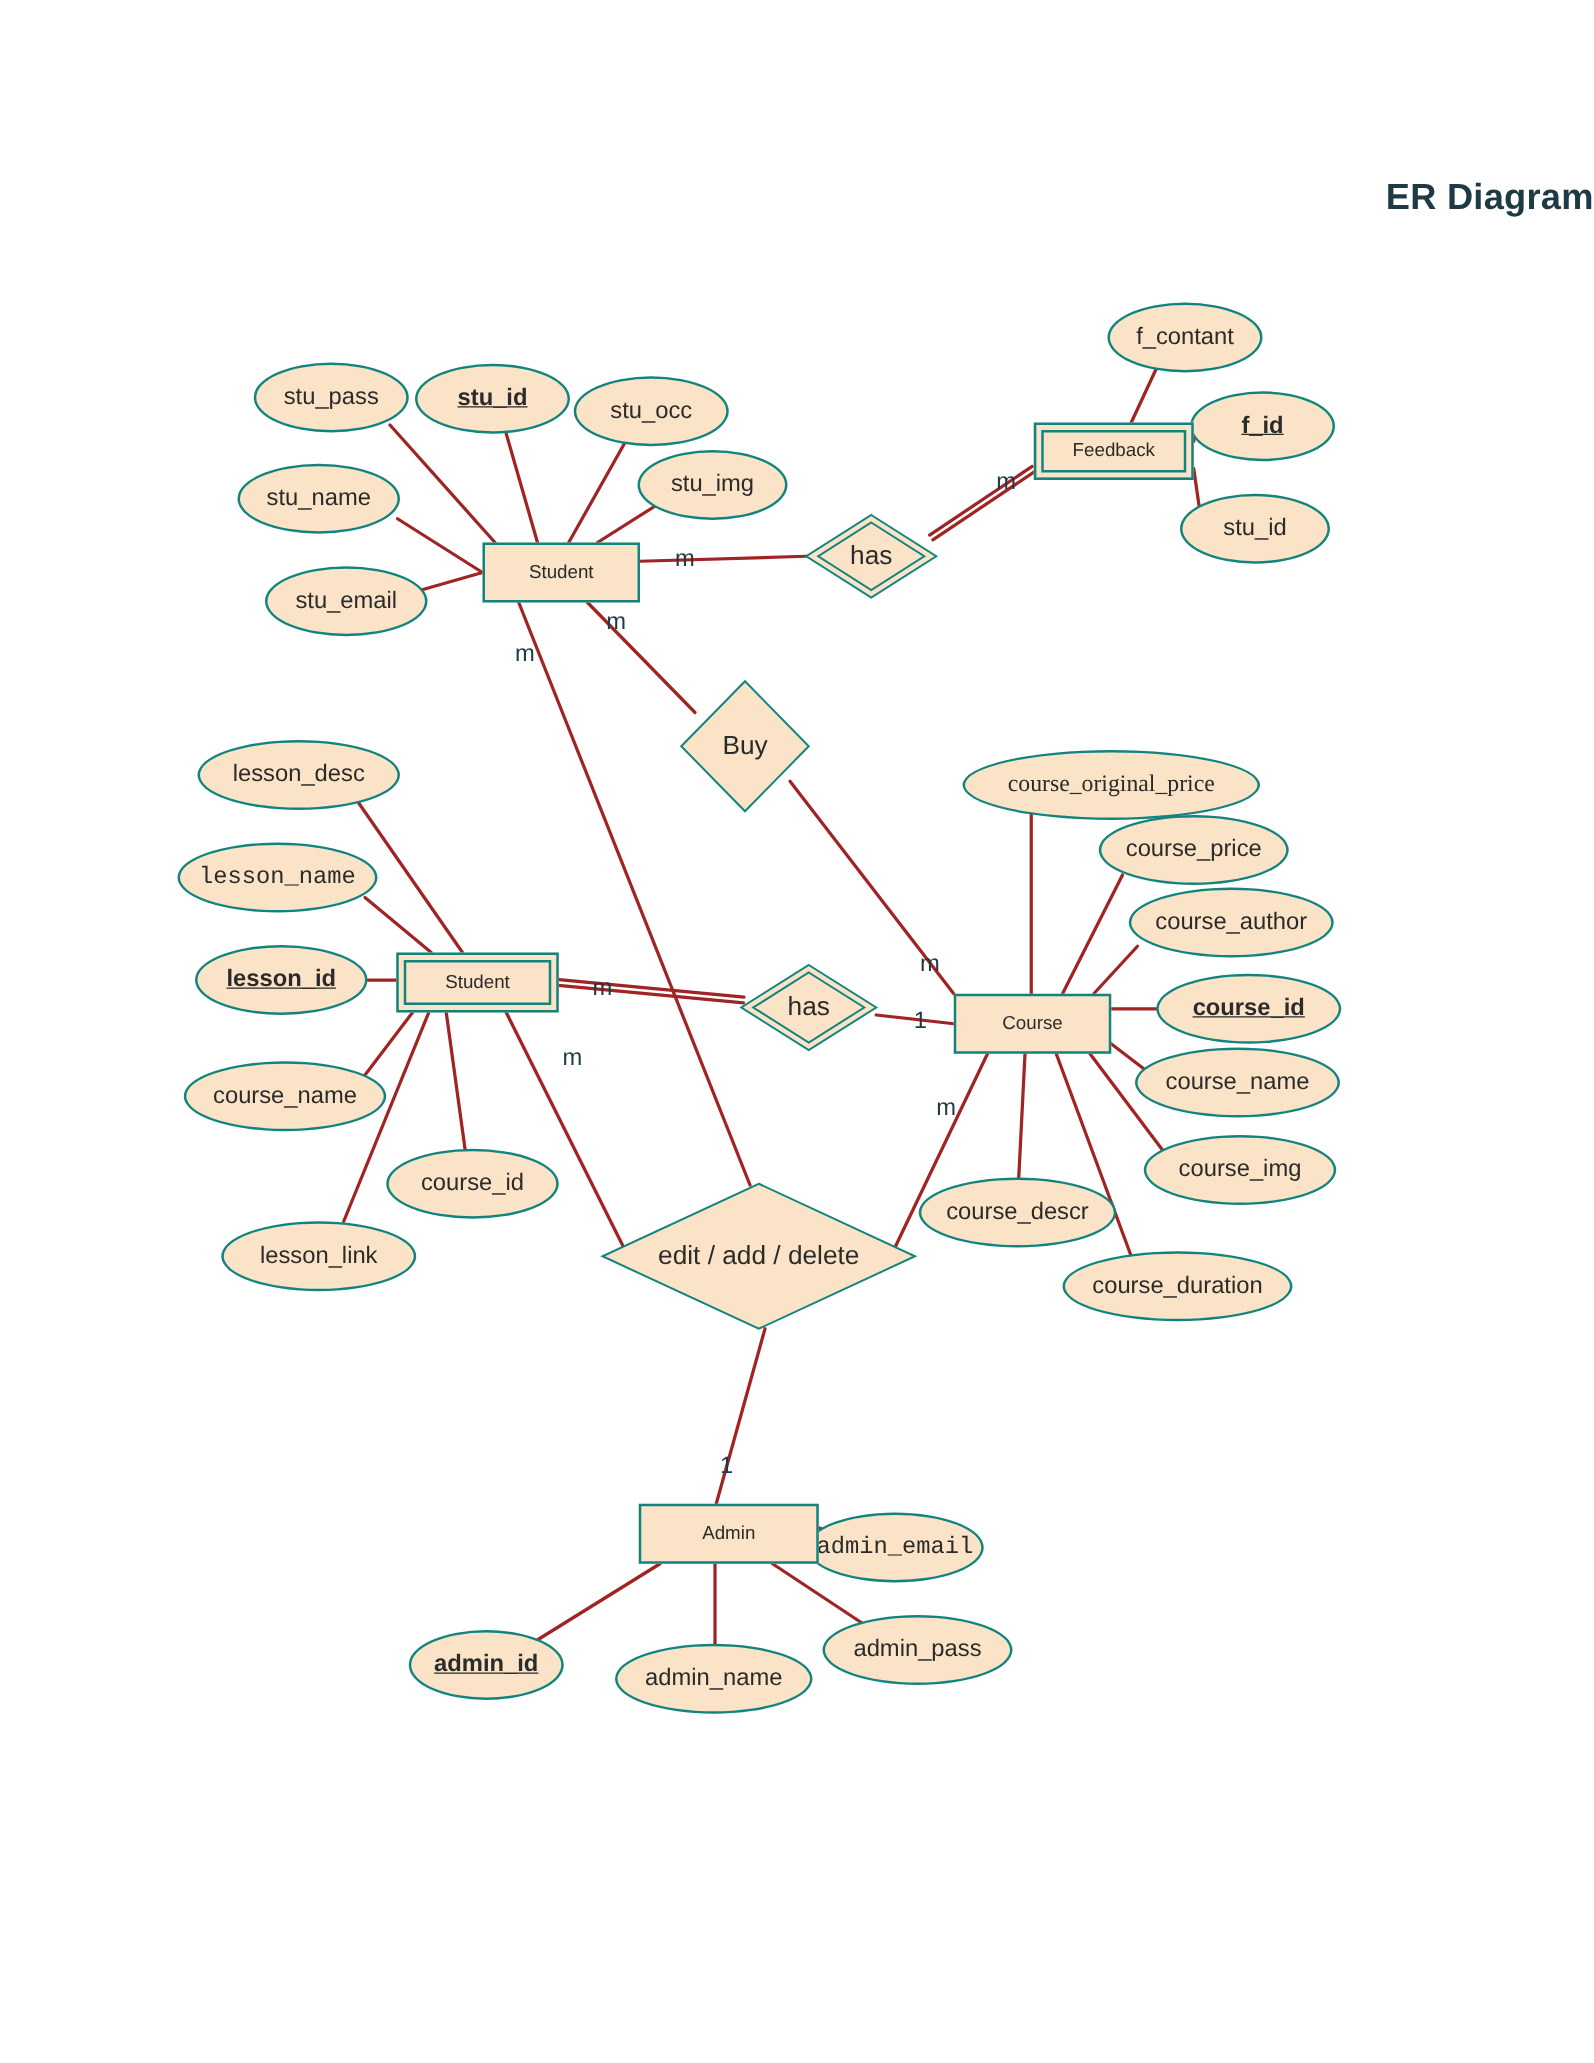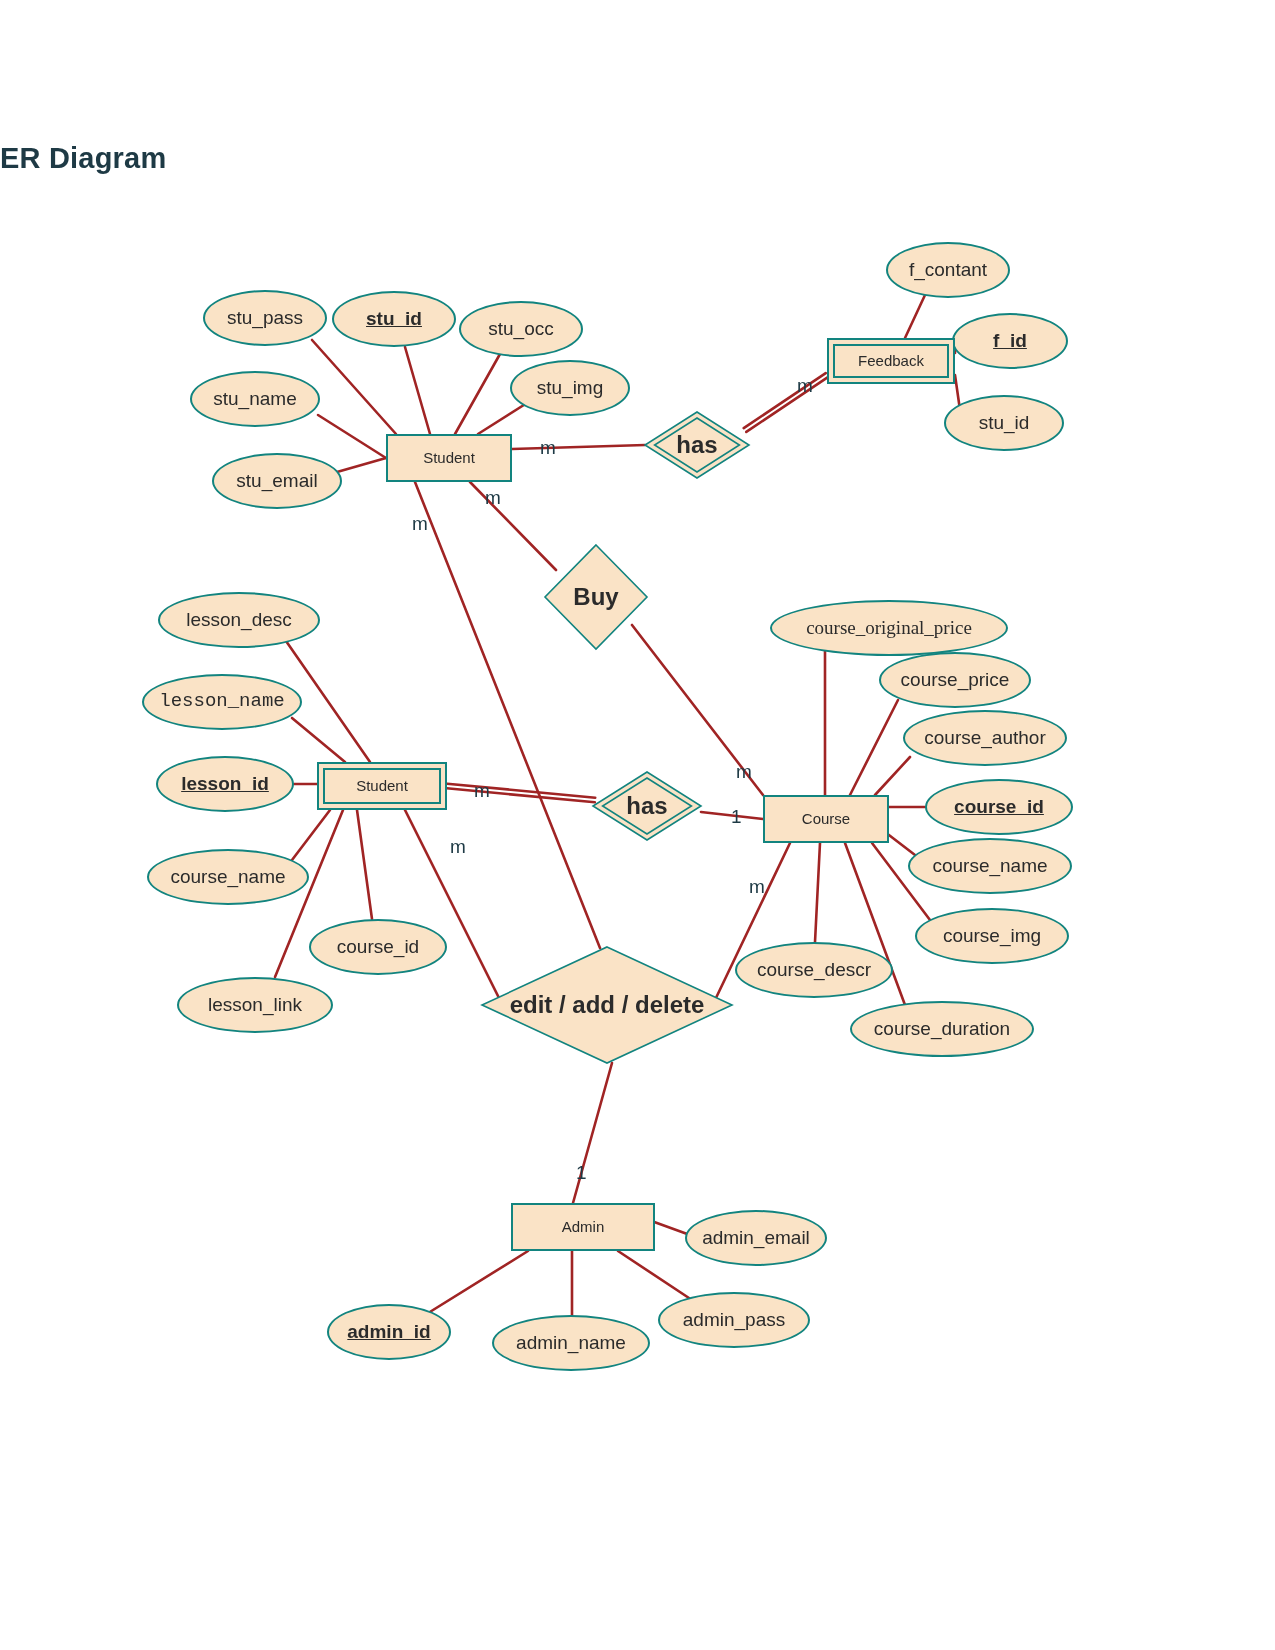--- a/index.html
+++ b/index.html
@@ -13,21 +13,21 @@
     width: 1275px;
     height: 1650px;
     background: #ffffff;
     overflow: hidden;
   }
   #diagram-title {
     position: absolute;
     left: 0;
     top: 142px;
     width: 1275px;
-    text-align: left;
+    text-align: right;
     font-size: 29px;
     font-weight: bold;
     color: #1e3a45;
     letter-spacing: 0.2px;
   }
   svg#edges {
     position: absolute;
     left: 0;
     top: 0;
     width: 1275px;
@@ -79,24 +79,23 @@
   }
   .rel-label {
     position: absolute;
     left: 0;
     top: 0;
     width: 100%;
     height: 100%;
     display: flex;
     align-items: center;
     justify-content: center;
-    font-size: 24px;
+    font-size: 21px;
     color: #2b2b2b;
     white-space: nowrap;
-    font-weight: bold;
   }
   
   .card {
     position: absolute;
     font-size: 19px;
     color: #1e3a45;
     background: transparent;
   }
 </style>
 </head>
@@ -165,21 +164,21 @@
       <div class="node attr" style="left: 309px; top: 919px; width: 138px; height: 56px;">course_id</div>
       <div class="node attr" style="left: 177px; top: 977px; width: 156px; height: 56px;">lesson_link</div>
       <div class="node attr" style="left: 770px; top: 600px; width: 238px; height: 56px; font-family: Liberation Serif, serif;">course_original_price</div>
       <div class="node attr" style="left: 879px; top: 652px; width: 152px; height: 56px;">course_price</div>
       <div class="node attr" style="left: 903px; top: 710px; width: 164px; height: 56px;">course_author</div>
       <div class="node attr key" style="left: 925px; top: 779px; width: 148px; height: 56px;">course_id</div>
       <div class="node attr" style="left: 908px; top: 838px; width: 164px; height: 56px;">course_name</div>
       <div class="node attr" style="left: 915px; top: 908px; width: 154px; height: 56px;">course_img</div>
       <div class="node attr" style="left: 735px; top: 942px; width: 158px; height: 56px;">course_descr</div>
       <div class="node attr" style="left: 850px; top: 1001px; width: 184px; height: 56px;">course_duration</div>
-      <div class="node attr" style="left: 685px; top: 1210px; width: 142px; height: 56px;">admin_email</div>
+      <div class="node attr" style="left: 645px; top: 1210px; width: 142px; height: 56px; font-family: Liberation Mono, monospace;">admin_email</div>
       <div class="node attr key" style="left: 327px; top: 1304px; width: 124px; height: 56px;">admin_id</div>
       <div class="node attr" style="left: 492px; top: 1315px; width: 158px; height: 56px;">admin_name</div>
       <div class="node attr" style="left: 658px; top: 1292px; width: 152px; height: 56px;">admin_pass</div>
       <div class="node entity" style="left: 386px; top: 434px; width: 126px; height: 48px;">Student</div>
       <div class="node entity weak" style="left: 827px; top: 338px; width: 128px; height: 46px;">Feedback</div>
       <div class="node entity weak" style="left: 317px; top: 762px; width: 130px; height: 48px;">Student</div>
       <div class="node entity" style="left: 763px; top: 795px; width: 126px; height: 48px;">Course</div>
       <div class="node entity" style="left: 511px; top: 1203px; width: 144px; height: 48px;">Admin</div>
       <div class="rel-wrap" style="left: 645px; top: 412px; width: 104px; height: 66px;">
         <svg width="104" height="66">

